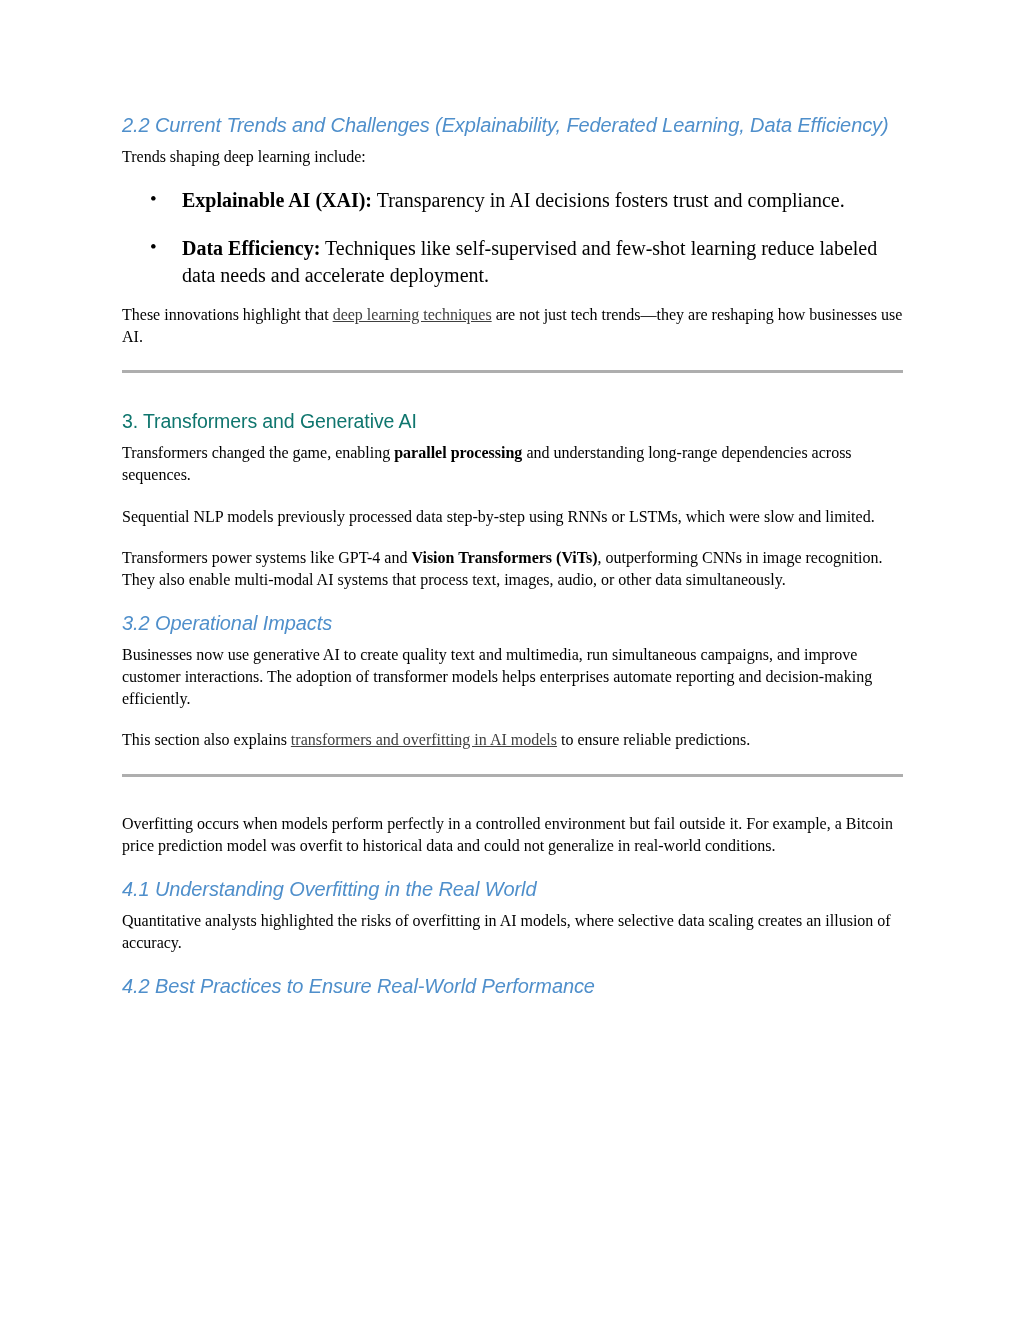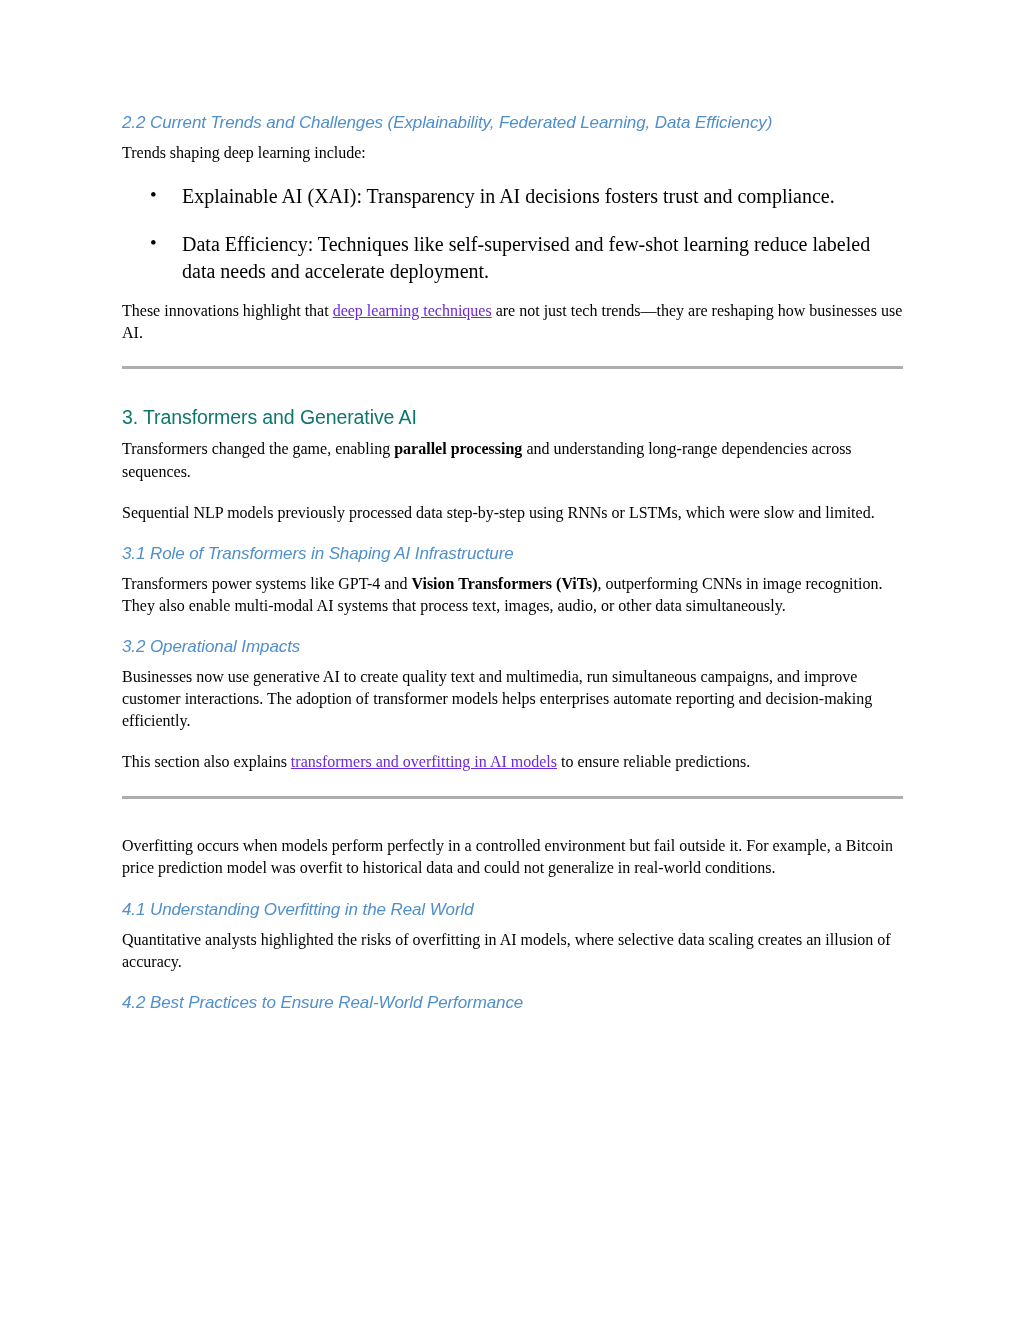--- a/index.html
+++ b/index.html
@@ -31,21 +31,21 @@
     font-size: 19.5px;
     font-weight: 400;
     font-style: normal;
     color: #0f766e;
     margin: 0 0 9px 0;
     line-height: 1.25;
     letter-spacing: -0.1px;
   }
   .h-minor {
     font-family: "Liberation Sans", "DejaVu Sans", sans-serif;
-    font-size: 17px;
+    font-size: 20px;
     font-weight: 400;
     font-style: italic;
     color: #4F8FCB;
     margin: 0 0 8px 0;
     line-height: 1.3;
     letter-spacing: -0.1px;
   }
 
   
   p.body {
@@ -77,26 +77,26 @@
   ul.bullets li::before {
     content: "\2022";
     position: absolute;
     left: 28px;
     top: -1px;
     font-size: 19px;
     line-height: 1.38;
     color: #000;
   }
   .lead {
-    font-weight: normal;
+    font-weight: bold;
   }
 
   
   a.doclink {
-    color: #6d28d9;
+    color: #404040;
     text-decoration: underline;
     text-underline-offset: 1px;
   }
 
   
   hr.rule {
     border: none;
     height: 3px;
     background: #AEAEAE;
     margin: 0;
@@ -132,21 +132,20 @@
       <hr class="rule">
     </div>
 
     <div>
       <h2 class="h-major">3. Transformers and Generative AI</h2>
 
       <p class="body"><span>Transformers changed the game, enabling </span><strong>parallel processing</strong><span> and understanding long-range dependencies across sequences.</span></p>
 
       <p class="body after-head">Sequential NLP models previously processed data step-by-step using RNNs or LSTMs, which were slow and limited.</p>
 
-      <h3 class="h-minor">3.1 Role of Transformers in Shaping AI Infrastructure</h3>
 
       <p class="body after-head"><span>Transformers power systems like GPT-4 and </span><strong>Vision Transformers (ViTs)</strong><span>, outperforming CNNs in image recognition. They also enable multi-modal AI systems that process text, images, audio, or other data simultaneously.</span></p>
 
       <h3 class="h-minor">3.2 Operational Impacts</h3>
 
       <p class="body after-head">Businesses now use generative AI to create quality text and multimedia, run simultaneous campaigns, and improve customer interactions. The adoption of transformer models helps enterprises automate reporting and decision-making efficiently.</p>
 
       <p class="body"><span>This section also explains </span><a class="doclink" href="#">transformers and overfitting in AI models</a><span> to ensure reliable predictions.</span></p>
     </div>
 

